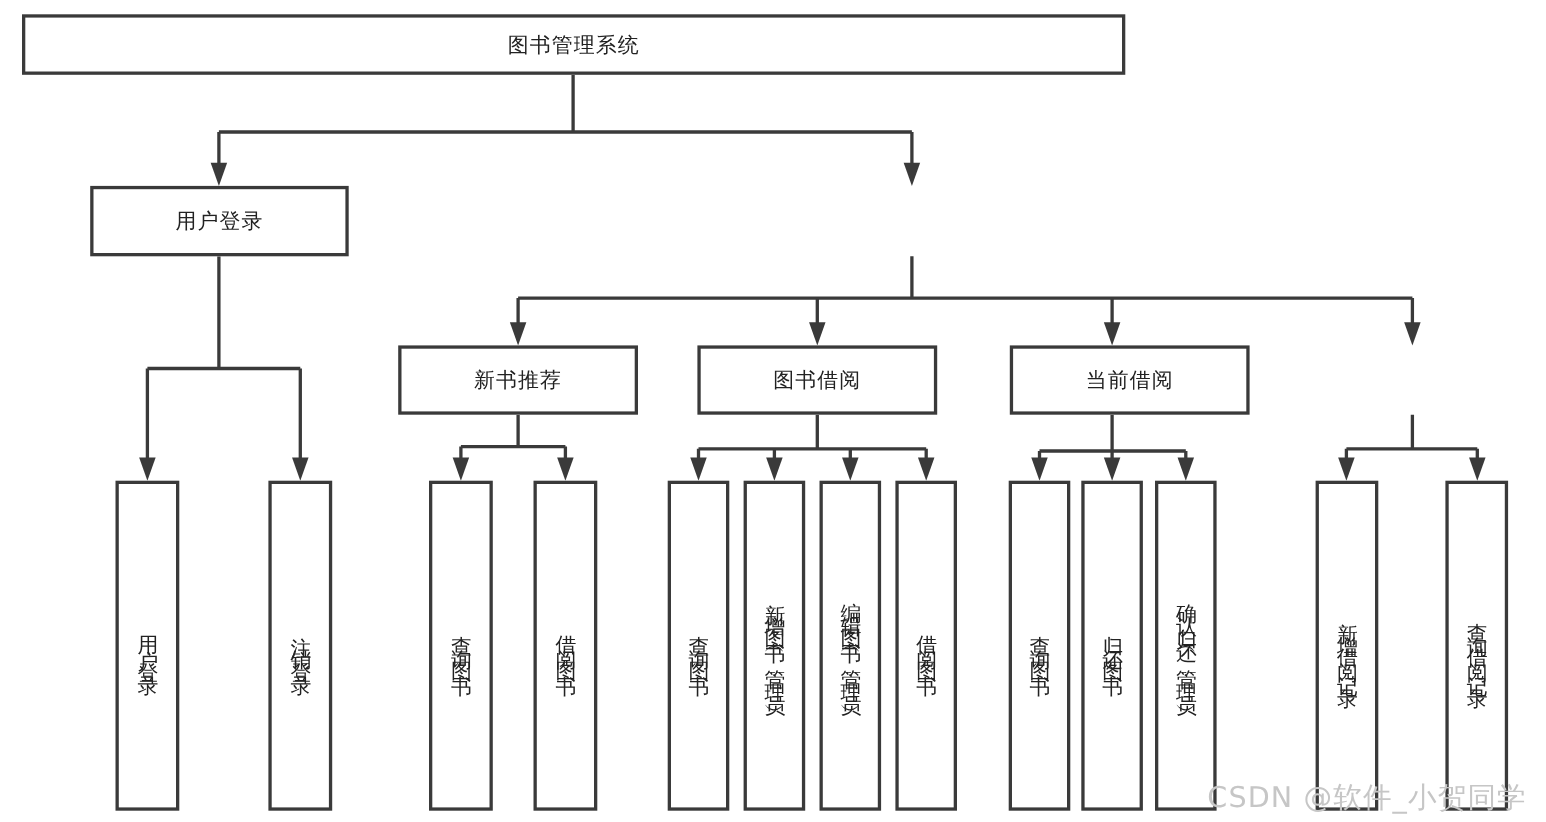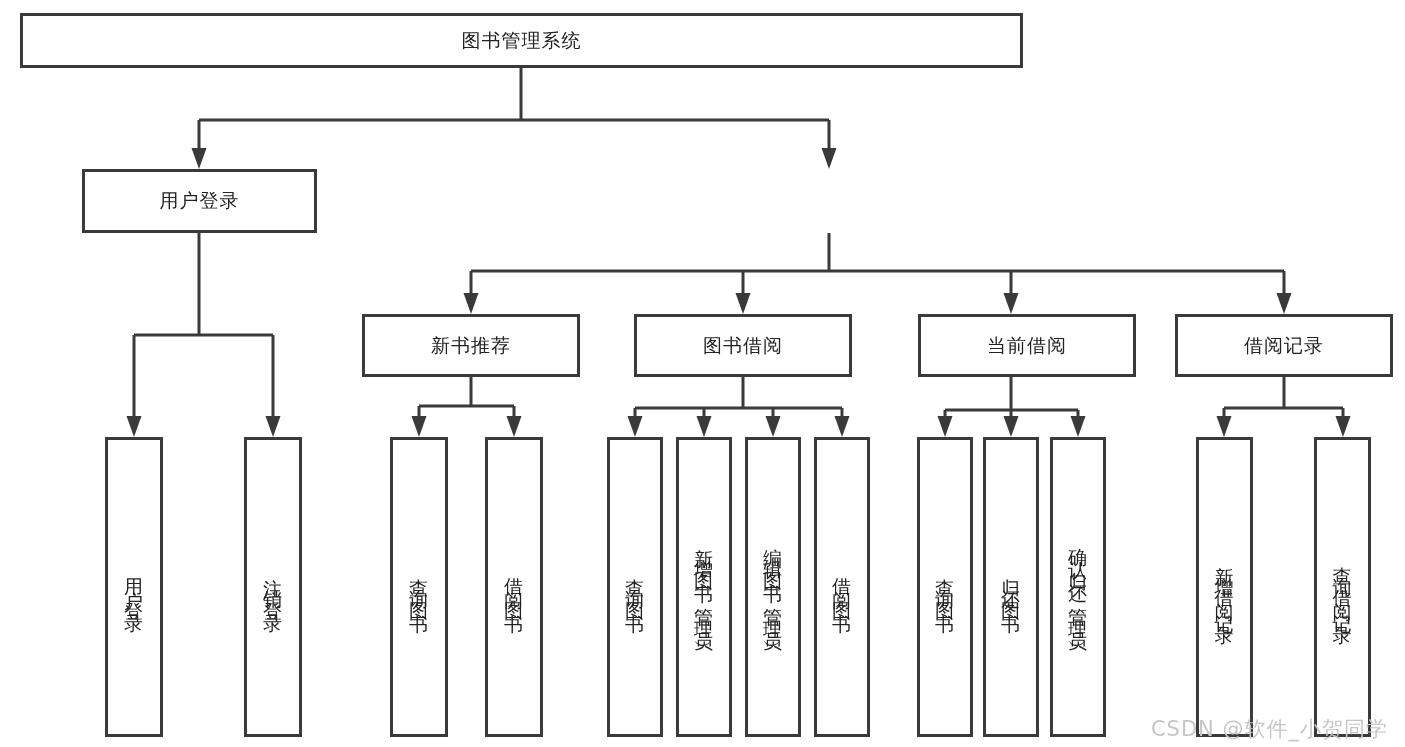--- a/index.html
+++ b/index.html
@@ -67,21 +67,21 @@
     position: absolute;
     left: 0; top: 0;
     width: 1405px;
     height: 747px;
     pointer-events: none;
   }
   #watermark {
     position: absolute;
     right: 6px;
     bottom: 4px;
-    font-size: 21px;
+    font-size: 26px;
     color: #c6c6c6;
     letter-spacing: 1px;
     z-index: 5;
     white-space: nowrap;
   }
 </style>
 </head>
 <body>
 
 <div id="canvas">
@@ -139,23 +139,20 @@
 
   <div class="node" id="n-newbook">
     <span class="hlabel">新书推荐</span>
   </div>
   <div class="node" id="n-borrow">
     <span class="hlabel">图书借阅</span>
   </div>
   <div class="node" id="n-current">
     <span class="hlabel">当前借阅</span>
   </div>
-  <div class="node" id="n-records">
-    <span class="hlabel">借阅记录</span>
-  </div>
 
   <div class="node leaf vnode" id="l-a1">
     <span class="vlabel">用户登录</span>
   </div>
   <div class="node leaf vnode" id="l-a2">
     <span class="vlabel">注销登录</span>
   </div>
 
   <div class="node leaf vnode" id="l-b1">
     <span class="vlabel">查询图书</span>

